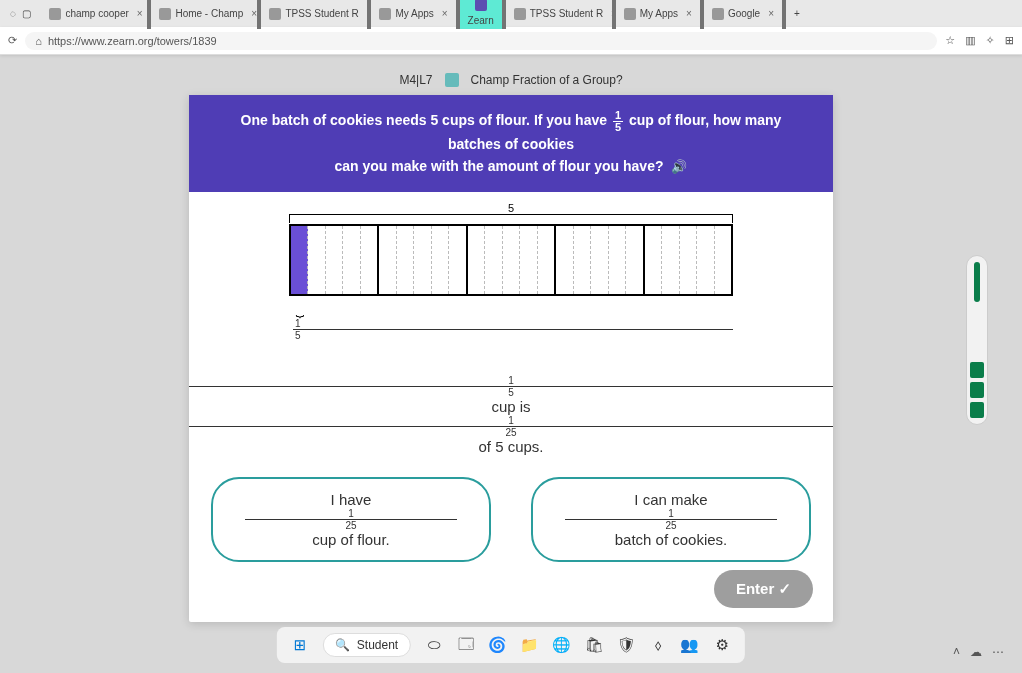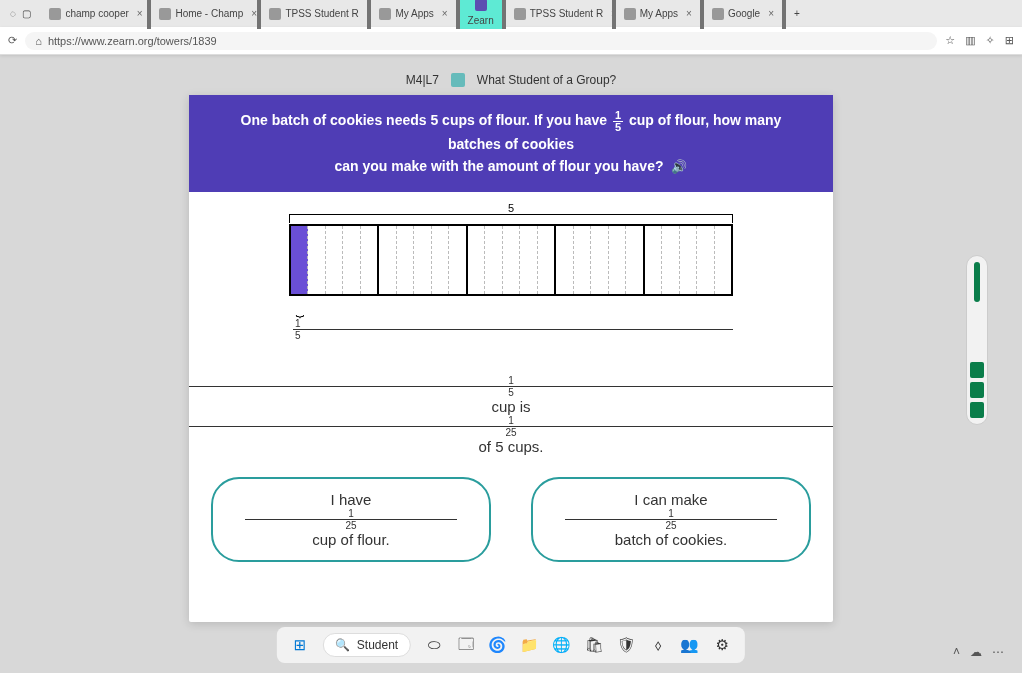--- a/index.html
+++ b/index.html
@@ -123,21 +123,21 @@
     <span>▥</span>
     <span>✧</span>
     <span>⊞</span>
   </div>
 </div>
 
 <div class="page">
   <div class="lesson-head">
     <span>M4|L7</span>
     <span class="avatar-sm"></span>
-    <span>What Student of a Group?</span>
+    <span>Champ Fraction of a Group?</span>
   </div>
 
   <div class="content-card">
     <div class="question-bar">
       <span>One batch of cookies needs 5 cups of flour. If you have </span><span class="frac"><span class="num">1</span><span class="den">5</span></span><span> cup of flour, how many batches of cookies</span><br>
       <span>can you make with the amount of flour you have?</span>
       <span class="audio-ico">🔊</span>
     </div>
 
     <div class="diagram-wrap">
@@ -195,20 +195,21 @@
 
     <div class="pills">
       <div class="pill">
         <span>I have </span><span class="frac"><span class="num">1</span><span class="den">25</span></span><span> cup of flour.</span>
       </div>
       <div class="pill">
         <span>I can make </span><span class="frac"><span class="num">1</span><span class="den">25</span></span><span> batch of cookies.</span>
       </div>
     </div>
 
+    <div class="enter-btn">Enter</div>
   </div>
 
   <div class="side-progress">
     <div class="prog-top"></div>
     <div class="prog-seg"></div>
     <div class="prog-seg"></div>
     <div class="prog-seg"></div>
   </div>
 </div>
 

